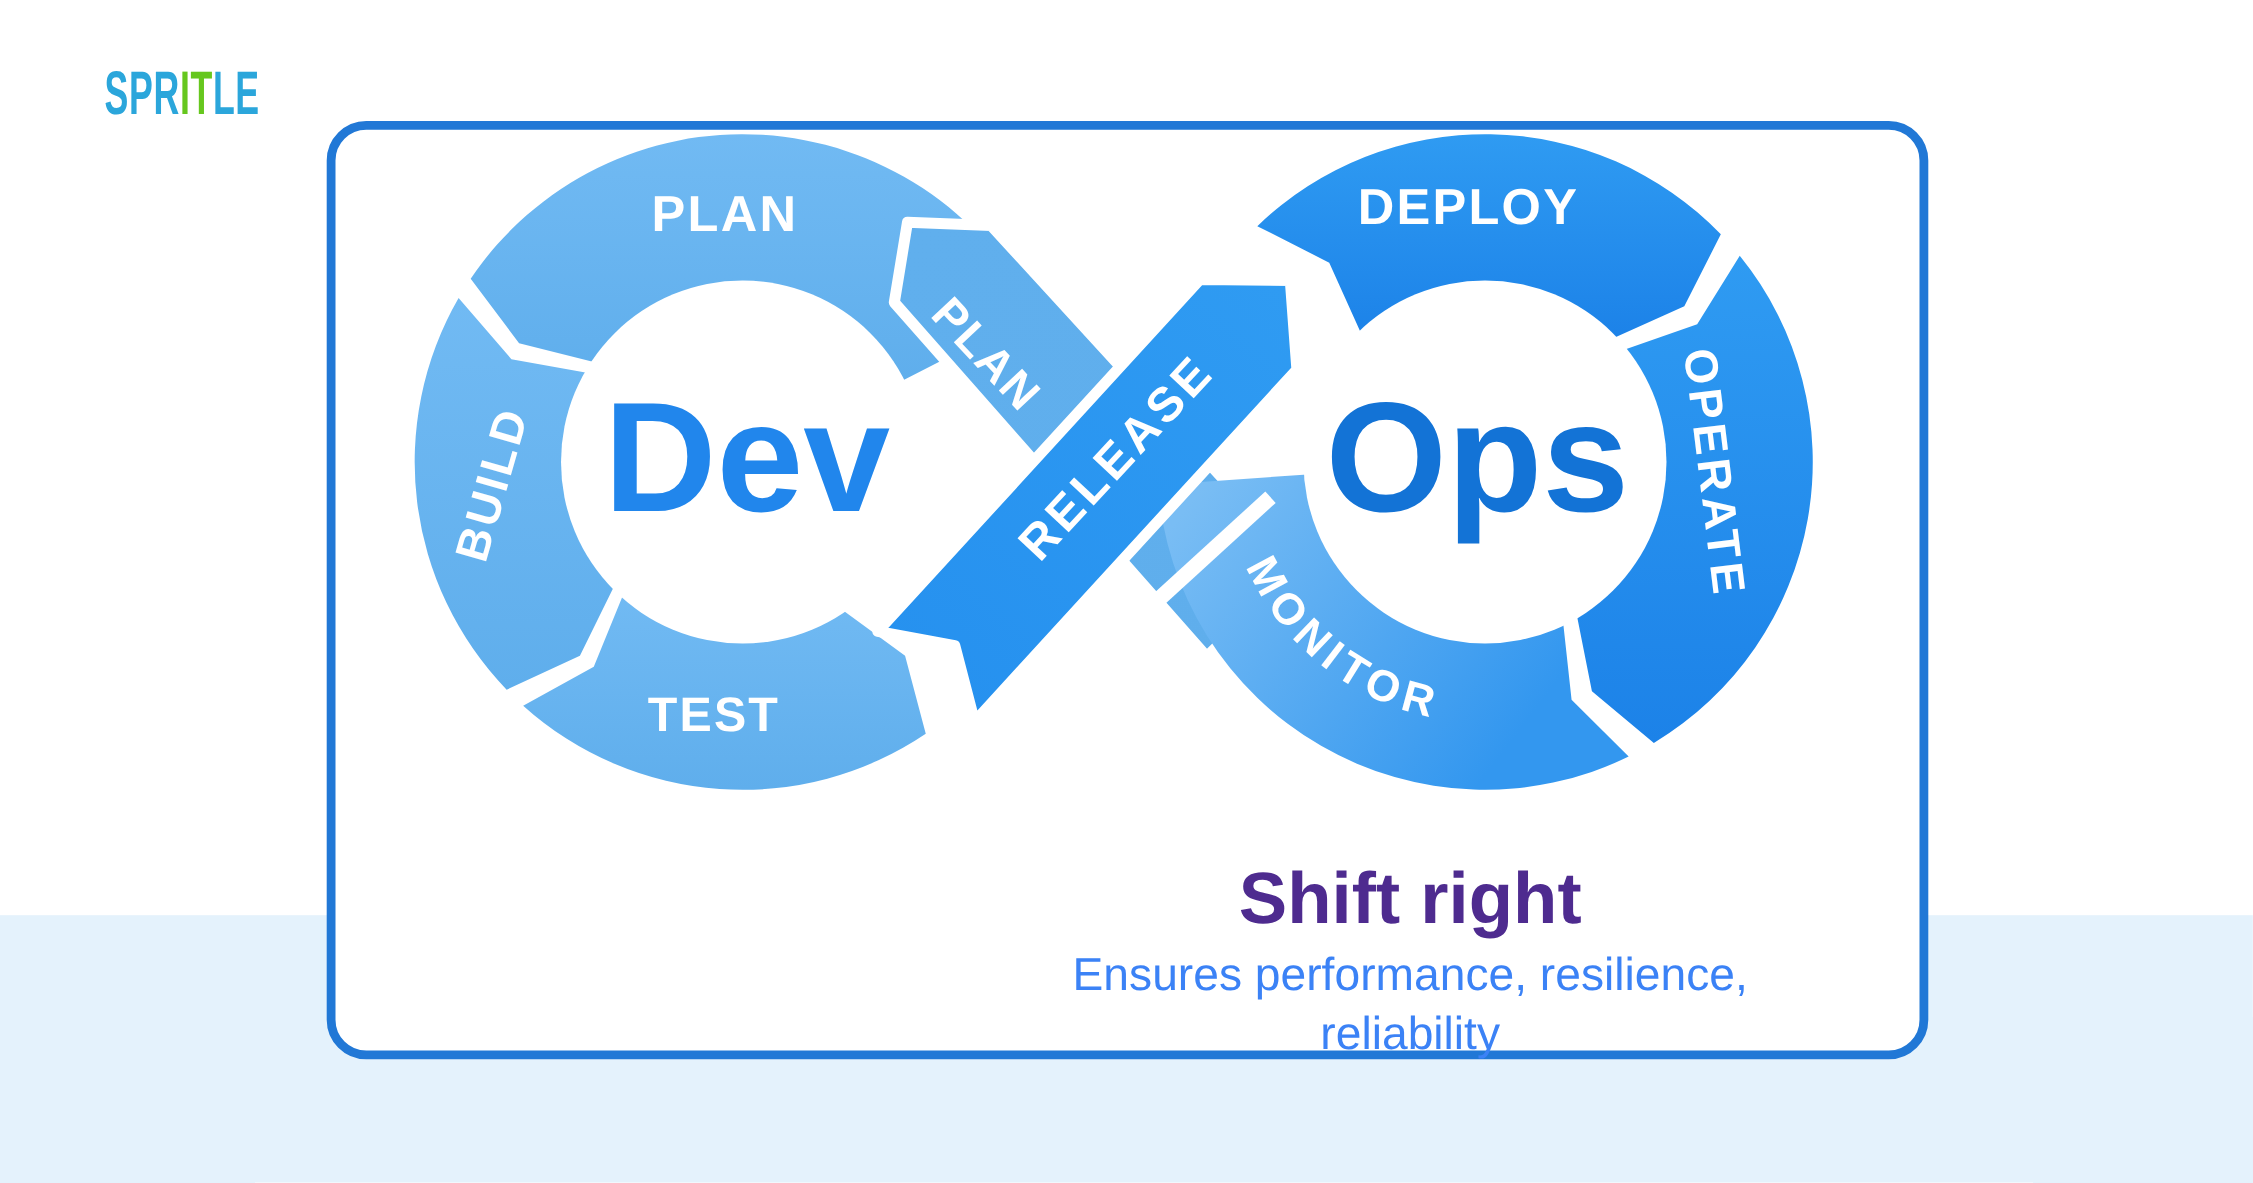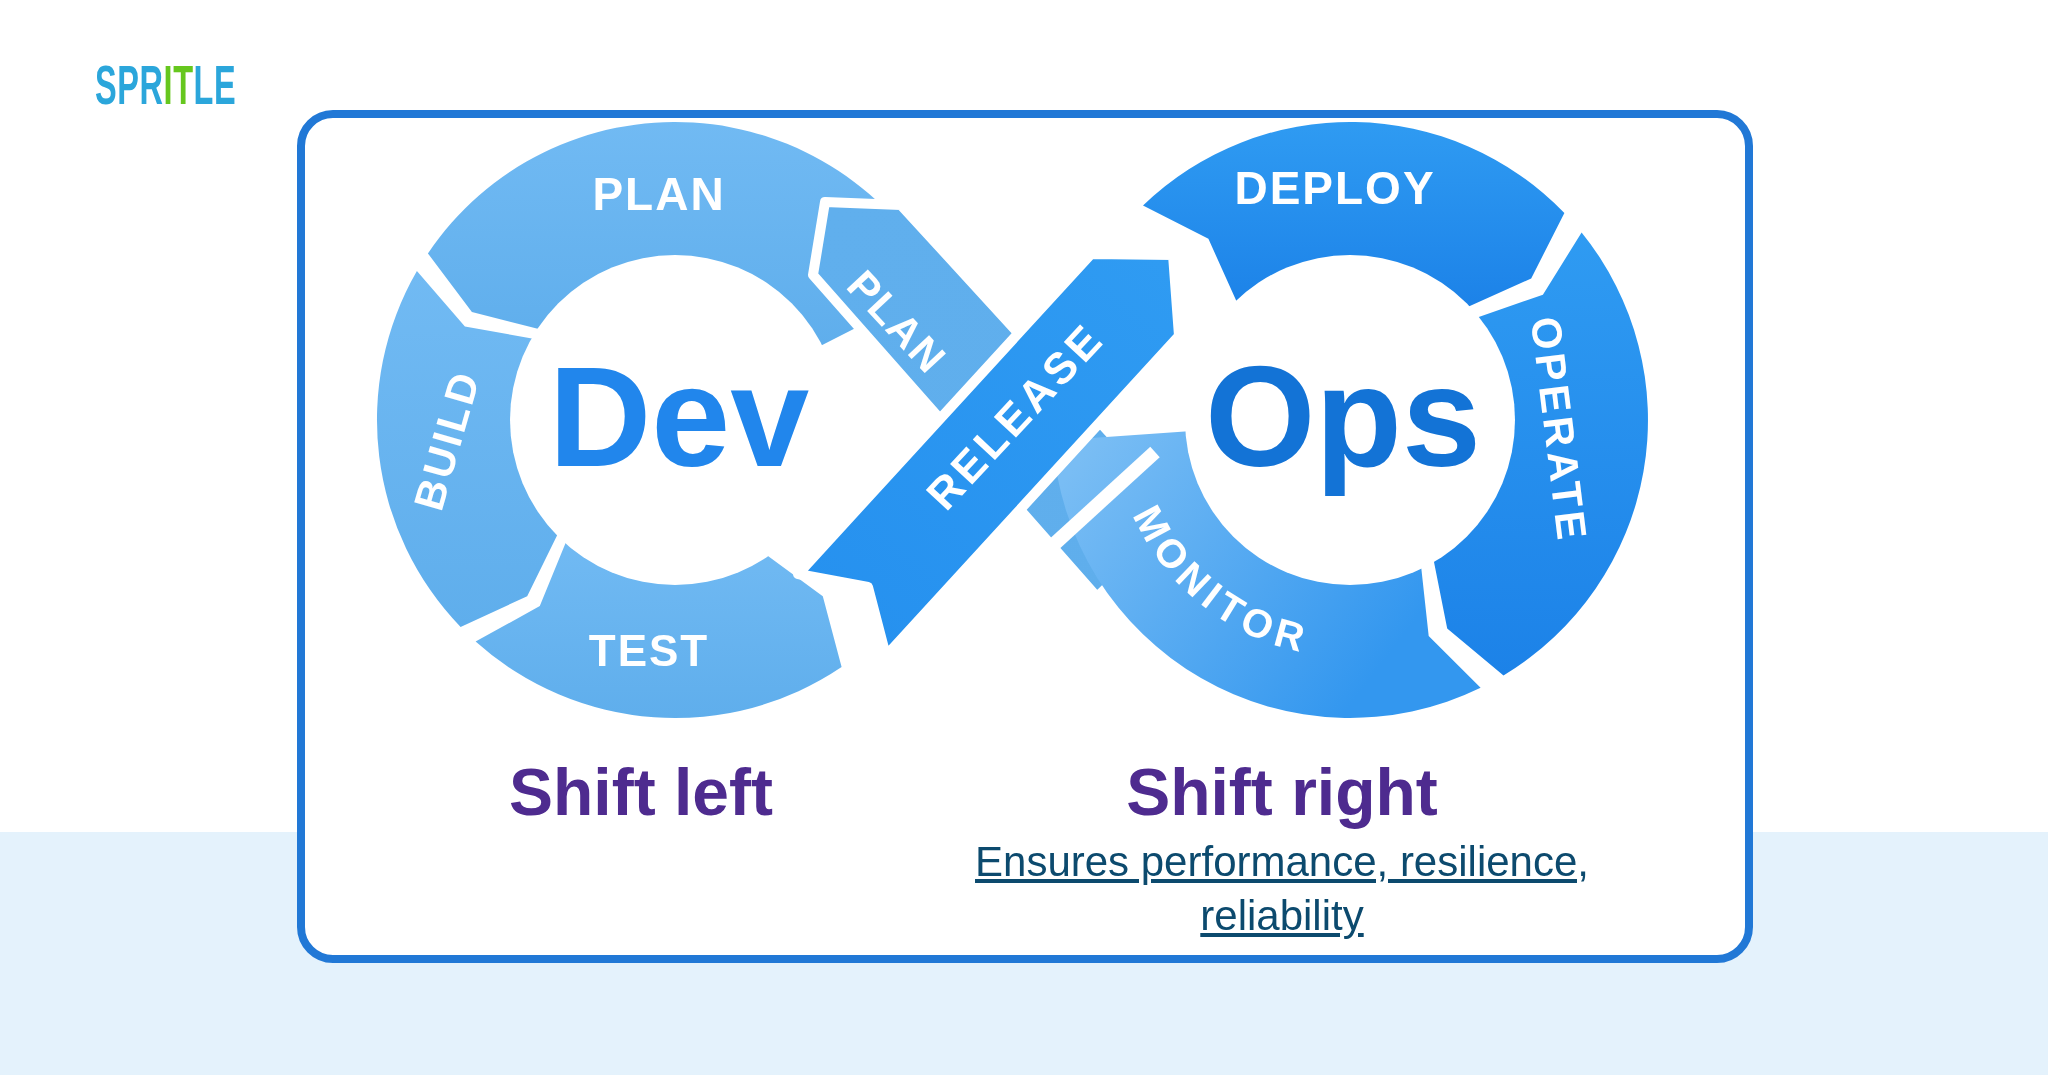--- a/index.html
+++ b/index.html
@@ -8,21 +8,21 @@
   .logo{position:absolute;left:95px;top:52px;transform:scaleX(.58);transform-origin:left top;
     font-size:56px;font-weight:700;letter-spacing:1px;white-space:nowrap;}
   .card{position:absolute;left:297px;top:110px;width:1456px;height:853px;box-sizing:border-box;
     border:8px solid #2178D6;border-radius:36px;background:#ffffff;}
   .diagram{position:absolute;left:297px;top:110px;width:1456px;height:853px;}
   svg text{font-family:"Liberation Sans",sans-serif;font-weight:700;}
   .caption{position:absolute;text-align:center;transform:translateX(-50%);}
   .cap-title{font-size:66px;font-weight:700;line-height:1.05;}
   .cap-sub{font-size:42px;font-weight:400;line-height:1.28;margin-top:8px;}
   .caption-left{left:641px;top:758px;width:720px;}
-  .caption-right{left:1282px;top:758px;width:650px;}
+  .caption-right{left:1282px;top:782px;width:650px;}
 </style>
 </head>
 <body>
 
 <div class="bottom-band" style="background: rgb(228, 242, 252);"></div>
 
 <div class="logo">
   <span style="color: rgb(43, 166, 219);">SPR</span><span style="color: rgb(102, 199, 30);">IT</span><span style="color: rgb(43, 166, 219);">LE</span>
 </div>
 
@@ -69,19 +69,18 @@
     <text fill="#FFFFFF" text-anchor="middle" dominant-baseline="central" transform="translate(600 212) rotate(47)" font-size="42" letter-spacing="2">PLAN</text>
     <text fill="#FFFFFF" text-anchor="middle" dominant-baseline="central" transform="translate(718 306) rotate(-47)" font-size="44" letter-spacing="4">RELEASE</text>
     <text fill="#FFFFFF" text-anchor="middle" dominant-baseline="central" x="1038" y="78" font-size="46" letter-spacing="2">DEPLOY</text>
     <text fill="#FFFFFF" text-anchor="middle" dominant-baseline="central" transform="translate(1262 320) rotate(83)" font-size="42" letter-spacing="4">OPERATE</text>
     <text font-size="40" letter-spacing="6" fill="#FFFFFF"><textPath href="#monPath" startOffset="40">MONITOR</textPath></text>
     <text fill="#2186EC" text-anchor="middle" dominant-baseline="central" x="382" y="306" font-size="142">Dev</text>
     <text fill="#1373D6" text-anchor="middle" dominant-baseline="central" x="1046" y="306" font-size="142">Ops</text>
   </svg>
 
 <div class="caption caption-left">
-  <div class="cap-title" style="color: rgb(78, 43, 143);">Shift left</div>
 </div>
 
 <div class="caption caption-right">
   <div class="cap-title" style="color: rgb(78, 43, 143);">Shift right</div>
-  <div class="cap-sub" style="color: #0c4a6e; text-decoration: underline;">Ensures performance, resilience, reliability</div>
+  <div class="cap-sub" style="color: #3b82f6;">Ensures performance, resilience, reliability</div>
 </div>
 
 </body></html>

